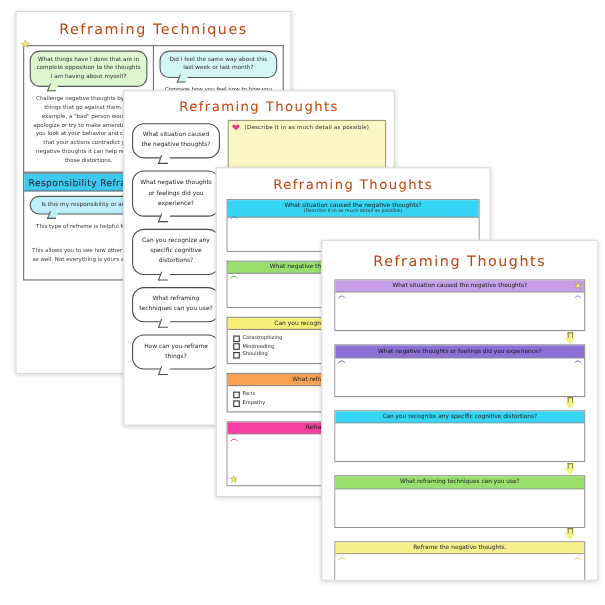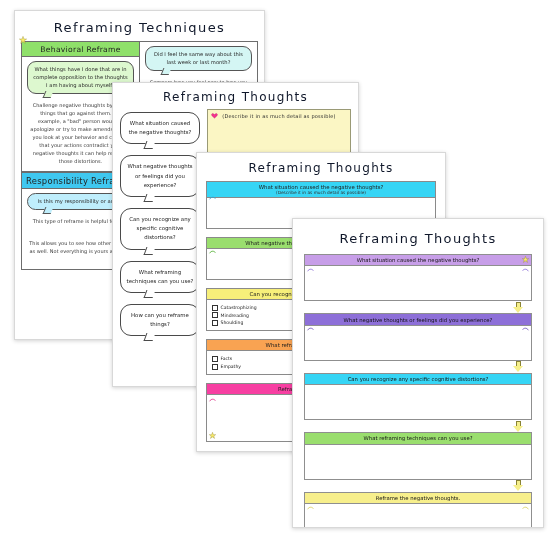--- a/index.html
+++ b/index.html
@@ -17,21 +17,21 @@
     background:#ffffff;
     border:1px solid #d8d8d8;
     box-shadow:0 1px 4px rgba(0,0,0,.18);
     overflow:hidden;
     box-sizing:border-box;
   }
 
   
   .hand{font-family:"DejaVu Sans", sans-serif;color:#1b1b1b;letter-spacing:.2px;}
   .title{
-    text-align:center;font-weight:400;color:#0f172a;
+    text-align:center;font-weight:400;color:#c2410c;
     font-family:"DejaVu Sans", sans-serif;
     letter-spacing:1.1px;
   }
 
   
   #page1{left:14px;top:10px;width:251px;height:330px;}
   #page1 .title{font-size:13px;margin:9px 0 6px 0;letter-spacing:1.4px;}
   .tech-grid{display:flex;gap:0;margin:0 6px;}
   .tech-col{flex:1;border:1px solid #6d6d6d;box-sizing:border-box;}
   .tech-col + .tech-col{border-left:none;}
@@ -115,21 +115,20 @@
     <div class="title hand">Reframing Techniques</div>
 
     <div class="p1-star">
       <svg class="star" viewBox="0 0 24 24">
           <polygon points="12,1 15,9 23,9 16.5,14 19,22 12,17 5,22 7.5,14 1,9 9,9" fill="#f7e96a" stroke="#8a7f2a" stroke-width="1"></polygon>
         </svg>
     </div>
 
     <div class="tech-grid">
       <div class="tech-col">
-        <div class="tech-head" style="background:#8fe06a">Behavioral Reframe</div>
         <div class="bubble" style="background:#ddf8cf">What things have I done that are in complete opposition to the thoughts I am having about myself?</div>
         <div class="tech-body">Challenge negative thoughts by doing things that go against them. For example, a "bad" person wouldn't apologize or try to make amends. When you look at your behavior and can see that your actions contradict your negative thoughts it can help reshape those distortions.</div>
       </div>
       <div class="tech-col">
         <div class="bubble" style="background:#d4f6f4">Did I feel the same way about this last week or last month?</div>
         <div class="tech-body">Compare how you feel now to how you felt before. Feelings change over time, and noticing that shift can remind you the thought is not a permanent truth.</div>
       </div>
     </div>
 
     <div class="tech-wide sect2">

